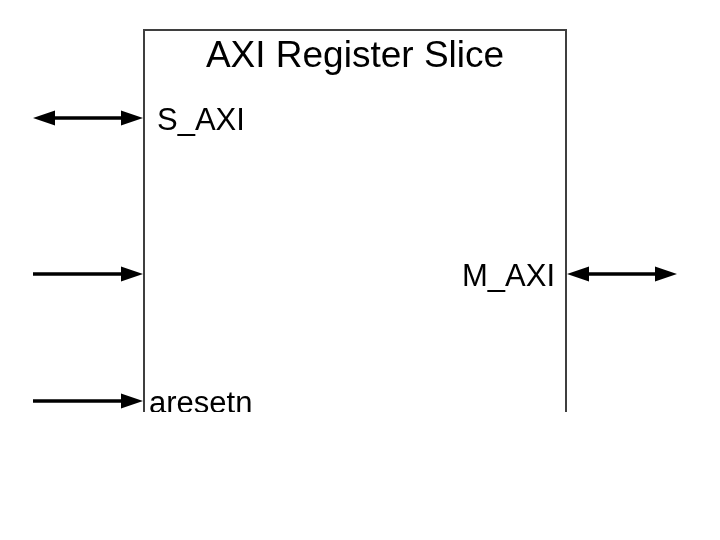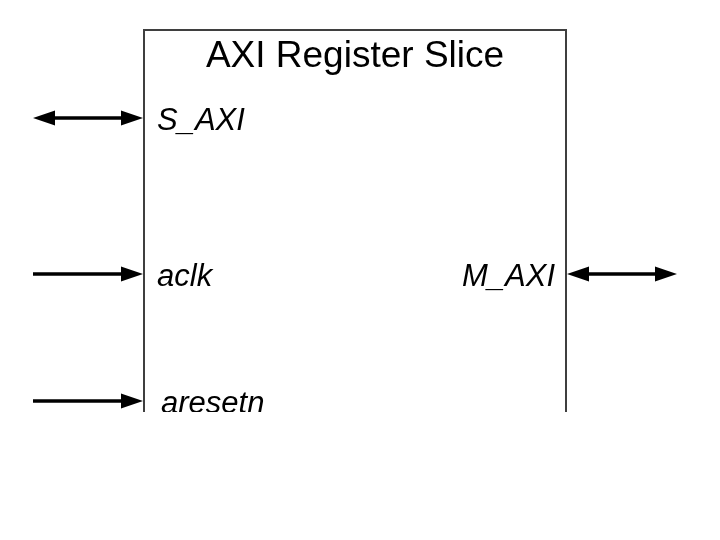--- a/index.html
+++ b/index.html
@@ -51,25 +51,24 @@
     line-height: 37px;
     color: var(--text, #000000);
     white-space: nowrap;
   }
   .port-label {
     position: absolute;
     font-size: 31px;
     line-height: 31px;
     color: var(--text, #000000);
     white-space: nowrap;
-    font-style: italic;
   }
   .port-s-axi   { left: 12px;  top: 73px;  }
   .port-aclk    { left: 12px;  top: 229px; }
-  .port-aresetn { left: 16px;  top: 356px; }
+  .port-aresetn { left: 4px;  top: 356px; }
   .port-m-axi   { right: 10px; top: 229px; text-align: center; }
 </style>
 </head>
 <body>
 
 <div class="canvas">
 
   <svg class="arrows-layer" viewBox="0 0 720 540" xmlns="http://www.w3.org/2000/svg">
 
     <g>
@@ -93,20 +92,19 @@
       <polygon class="arrow-head" points="567,274 589,266.5 589,281.5"></polygon>
       <polygon class="arrow-head" points="677,274 655,266.5 655,281.5"></polygon>
     </g>
   </svg>
 
   <div class="block">
     <div class="block-title">AXI Register Slice</div>
 
     <span class="port-label port-s-axi">S_AXI</span>
 
-    <span class="port-label port-aclk">aclk</span>
 
     <span class="port-label port-aresetn">aresetn</span>
 
     <span class="port-label port-m-axi">M_AXI</span>
   </div>
 
 </div>
 
 </body></html>

